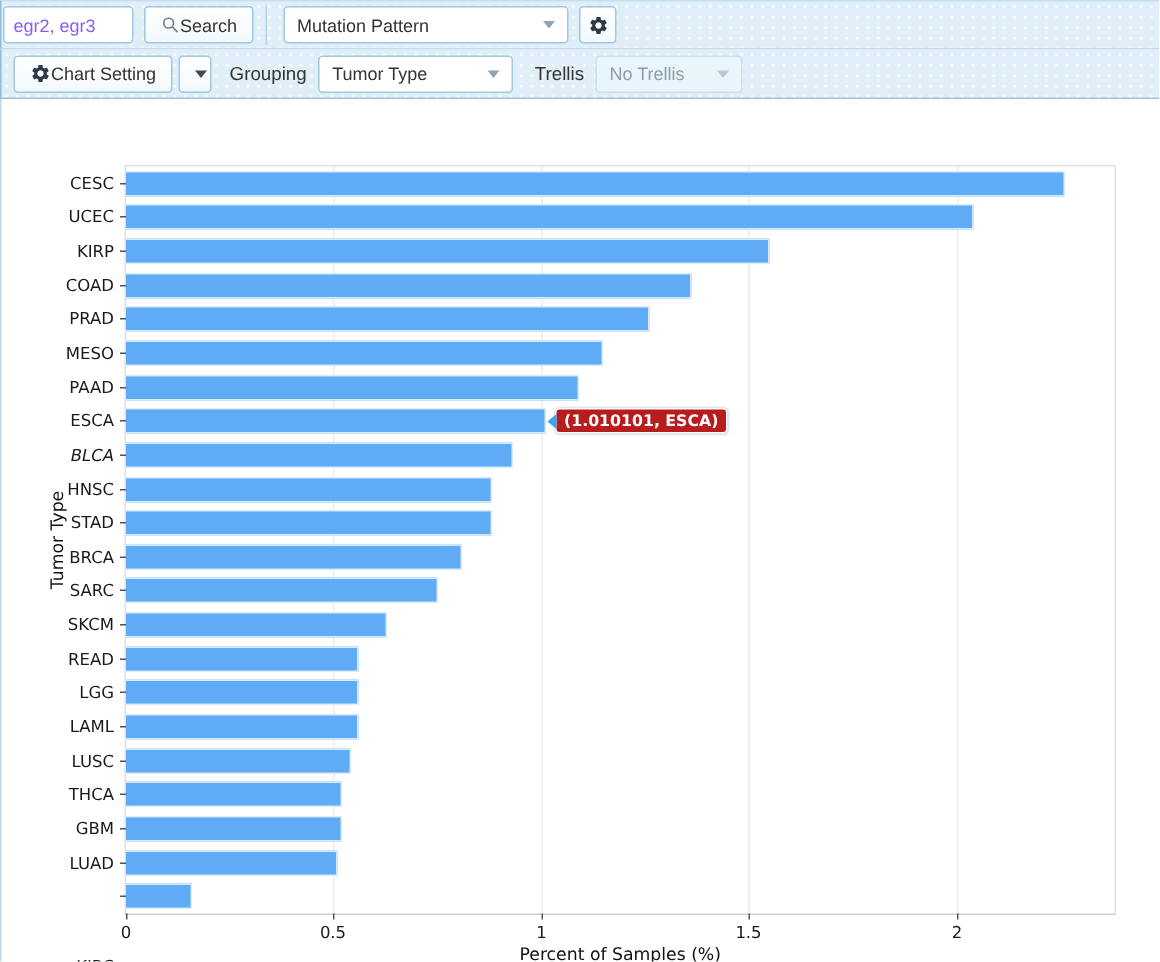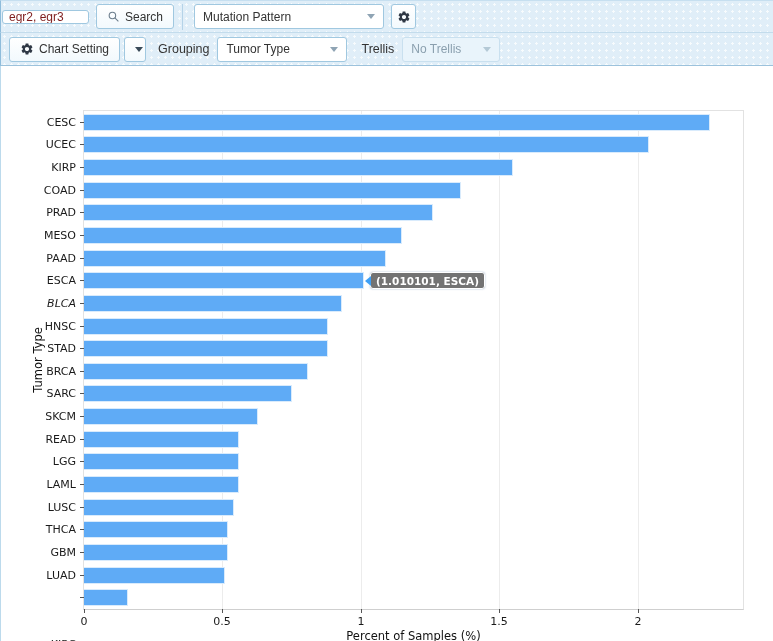--- a/index.html
+++ b/index.html
@@ -11,26 +11,26 @@
     display:flex; align-items:center;
     background-color:#e0eef8;
     background-image:radial-gradient(circle, rgba(255,255,255,0.75) 1px, transparent 1.3px);
     background-size:7px 7px;
     border-left:1px solid #8ebcdb;
   }
   .toolbar-row1 { height:33px; border-top:1px solid #c6dff0; border-bottom:1px solid #c3dcec; padding-left:1px; }
   .toolbar-row2 { height:33px; border-bottom:1px solid #9cc2dc; padding-left:8px; }
 
   .txt-input {
-    width:87px; height:14px; border:1px solid #a0c8e0; border-radius:3px;
-    font-family:"Liberation Sans", sans-serif; font-size:12px; color:#7f1d1d;
+    width:87px; height:25px; border:1px solid #a0c8e0; border-radius:3px;
+    font-family:"Liberation Sans", sans-serif; font-size:12px; color:#8b5cf6;
     padding:0 6px; background:#fff; outline:none;
   }
   .btn {
-    display:inline-flex; align-items:center; gap:5px; height:25px;
+    display:inline-flex; align-items:center; height:25px;
     background:linear-gradient(#ffffff,#f2f9fd);
     border:1px solid #a0c8e0; border-radius:3px;
     font-size:12px; color:#333; padding:0 10px; cursor:pointer;
   }
   .icon-btn { width:25px; padding:0; justify-content:center; }
   .caret-btn { width:22px; padding:0; justify-content:center; margin-left:4px; }
   .sep { width:1px; height:26px; background:#b5d3e8; margin:0 5px 0 8px; }
   .select {
     display:flex; align-items:center; justify-content:space-between;
     height:25px; background:#fff; border:1px solid #a0c8e0; border-radius:3px;
@@ -83,21 +83,21 @@
   .y-title-wrap {
     position:absolute; left:-56px; top:0; bottom:0; width:20px;
     display:flex; align-items:center; justify-content:center;
   }
   .y-title {
     transform:rotate(-90deg); white-space:nowrap;
     font-family:"DejaVu Sans", sans-serif; font-size:11.5px; color:#111;
   }
   .tooltip {
     position:absolute; height:17px; display:flex; align-items:center;
-    background:#737373; border:1px solid #fff; border-radius:3px;
+    background:#b91c1c; border:1px solid #fff; border-radius:3px;
     color:#fff; font-family:"DejaVu Sans", sans-serif; font-size:10.5px; font-weight:bold;
     padding:0 5px; white-space:nowrap; box-shadow:0 0 2px rgba(0,60,120,.35);
   }
   .tooltip .tip-arrow {
     position:absolute; left:-6px; top:50%; transform:translateY(-50%);
     width:0; height:0; border-top:5px solid transparent; border-bottom:5px solid transparent;
     border-right:6px solid #3fa0f5;
   }
 </style>
 </head>

